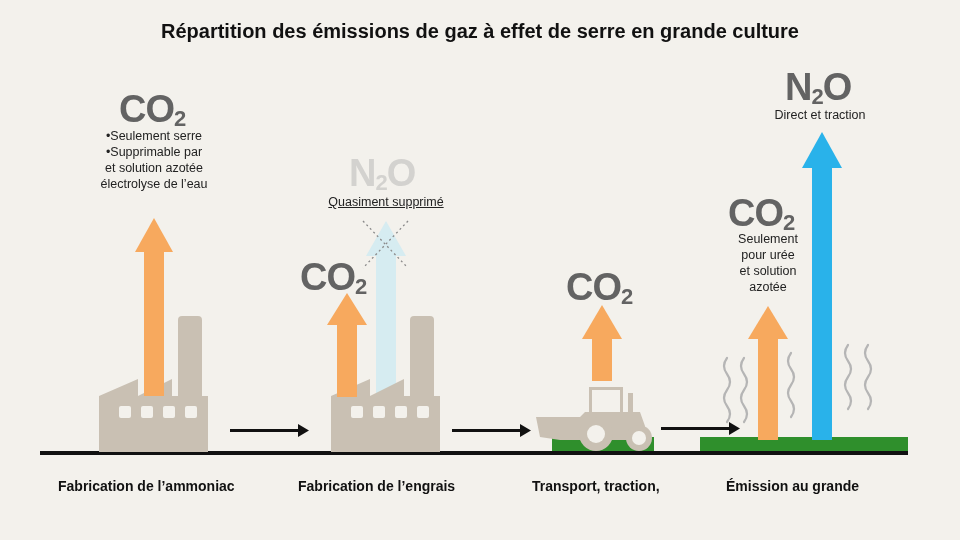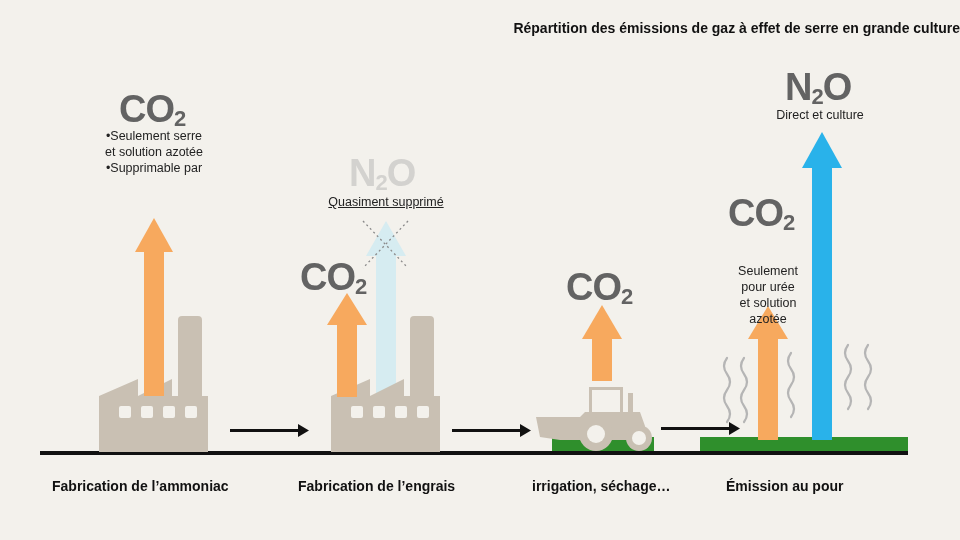--- a/index.html
+++ b/index.html
@@ -1,17 +1,17 @@
 <!DOCTYPE html>
 <html><head>
 <meta charset="utf-8">
 <style>
   html,body{margin:0;padding:0;}
   body{width:960px;height:540px;background:#f3f1ec;position:relative;overflow:hidden;font-family:"Liberation Sans",sans-serif;color:#1a1a1a;}
-  .title{position:absolute;left:0;top:20px;width:960px;text-align:right;font-weight:bold;font-size:14px;color:#111;}
+  .title{position:absolute;left:0;top:20px;width:960px;text-align:center;font-weight:bold;font-size:20px;color:#111;}
   .gas{position:absolute;font-weight:bold;font-size:38px;color:#636363;letter-spacing:-1px;line-height:1;}
   .gas sub{font-size:22px;vertical-align:-4px;}
   .gas.faded{color:#d3d2cf;}
   .note{position:absolute;font-size:12.5px;line-height:16px;text-align:center;color:#222;}
   .lbl{position:absolute;font-weight:bold;font-size:14px;line-height:21px;color:#111;}
   svg{position:absolute;left:0;top:0;}
 </style>
 </head>
 <body>
 
@@ -103,38 +103,39 @@
   </g>
   <g>
     <rect x="812" y="165" width="20" height="275" fill="#29b2ea"></rect>
     <polygon points="802,168 822,132 842,168" fill="#29b2ea"></polygon>
   </g>
 </svg>
 
 <div class="gas" style="left:119px;top:90px;"><span>CO</span><sub>2</sub></div>
 <div class="note" style="left:79px;top:128px;width:150px;">
   <div>•Seulement serre</div>
+  <div>•Supprimable par</div>
   <div>et solution azotée</div>
-  <div>•Supprimable par</div>
+  <div>électrolyse de l’eau</div>
 </div>
 
 <div class="gas faded" style="left:349px;top:154px;"><span>N</span><sub>2</sub><span>O</span></div>
 <div class="note" style="left:306px;top:194px;width:160px;text-decoration:underline;">Quasiment supprimé</div>
 <div class="gas" style="left:300px;top:258px;"><span>CO</span><sub>2</sub></div>
 
 <div class="gas" style="left:566px;top:268px;"><span>CO</span><sub>2</sub></div>
 
 <div class="gas" style="left:785px;top:68px;"><span>N</span><sub>2</sub><span>O</span></div>
-<div class="note" style="left:755px;top:107px;width:130px;">Direct et culture</div>
+<div class="note" style="left:755px;top:107px;width:130px;">Direct et traction</div>
 <div class="gas" style="left:728px;top:194px;"><span>CO</span><sub>2</sub></div>
-<div class="note" style="left:718px;top:231px;width:100px;margin-top:32px;">
+<div class="note" style="left:718px;top:231px;width:100px;">
   <div>Seulement</div>
   <div>pour urée</div>
   <div>et solution</div>
   <div>azotée</div>
 </div>
 
-<div class="lbl" style="left:52px;top:476px;">Fabrication de l’ammoniac</div>
+<div class="lbl" style="left:58px;top:476px;">Fabrication de l’ammoniac</div>
 <div class="lbl" style="left:298px;top:476px;">Fabrication de l’engrais</div>
 <div class="lbl" style="left:532px;top:476px;">
-  <div>irrigation, séchage…</div>
+  <div>Transport, traction,</div>
 </div>
-<div class="lbl" style="left:726px;top:476px;">Émission au pour</div>
+<div class="lbl" style="left:726px;top:476px;">Émission au grande</div>
 
 </body></html>

